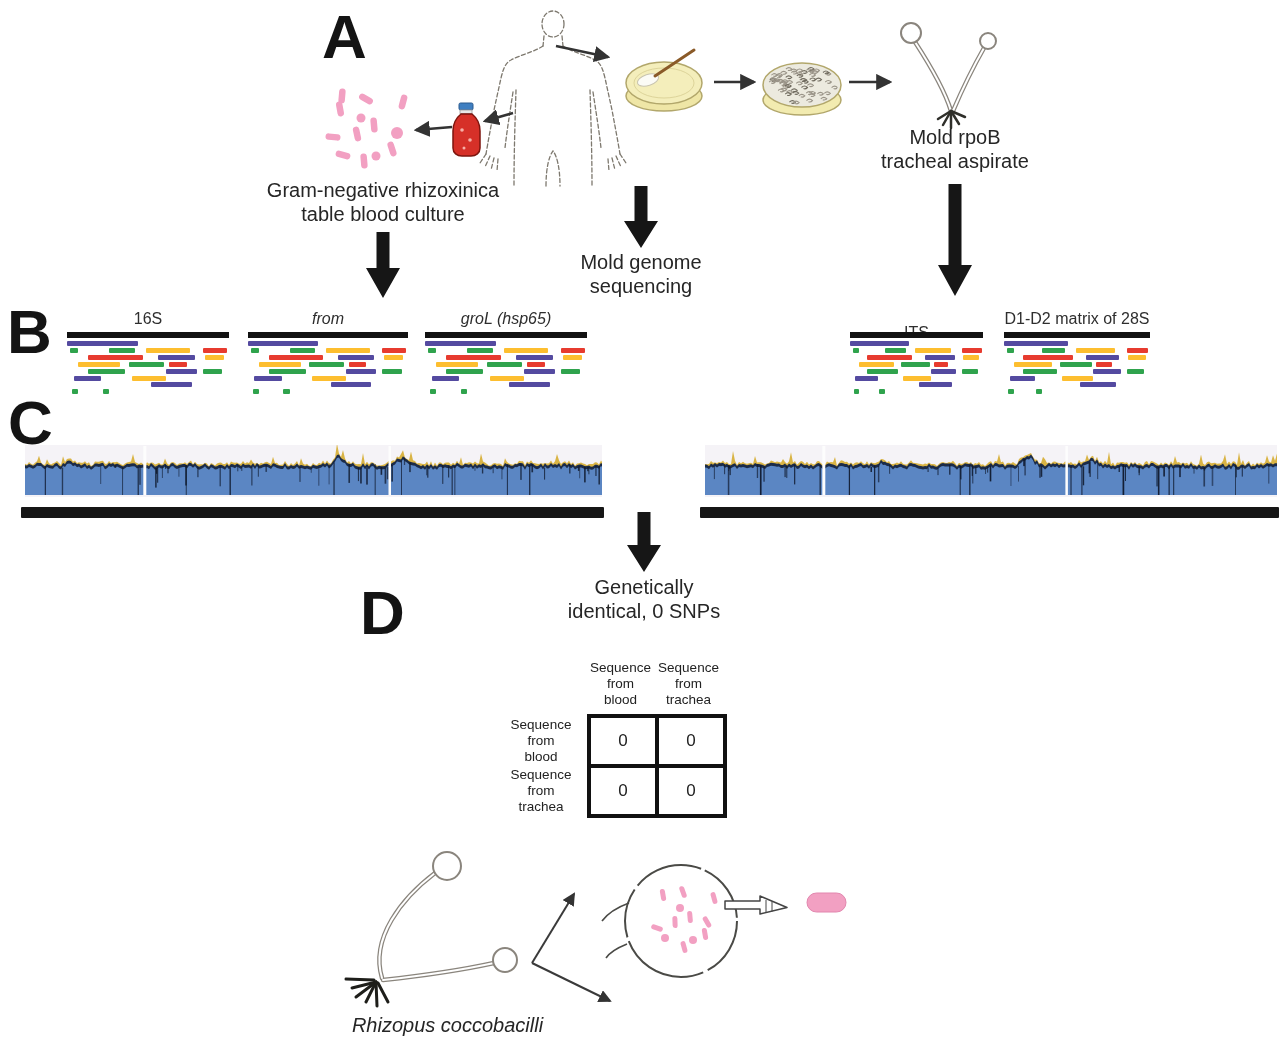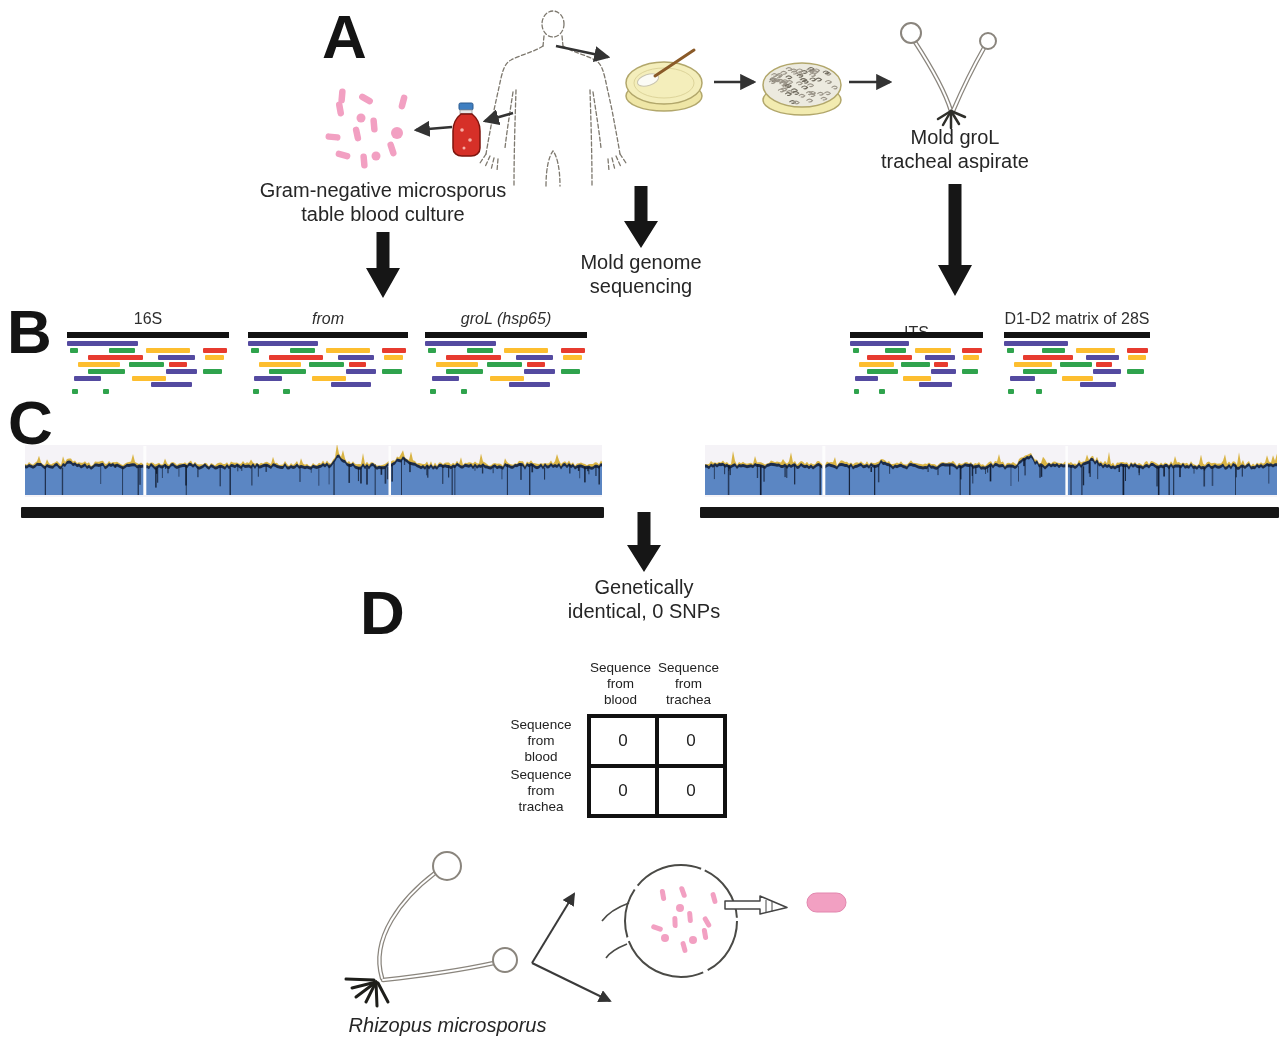--- a/index.html
+++ b/index.html
@@ -236,25 +236,25 @@
       <rect x="807" y="893" width="39" height="19" rx="9.5" fill="#f2a0c2" stroke="#e286ae" stroke-width="1"></rect>
     </g>
   </svg>
 
   <div class="big" style="left:322px;top:6px;">A</div>
   <div class="big" style="left:7px;top:301px;">B</div>
   <div class="big" style="left:8px;top:392px;">C</div>
   <div class="big" style="left:360px;top:582px;">D</div>
 
   <div class="txt" style="left:223px;top:179px;width:320px;">
-    <div>Gram-negative microsporus</div>
+    <div>Gram-negative rhizoxinica</div>
       <div>table blood culture</div>
   </div>
   <div class="txt" style="left:855px;top:126px;width:200px;">
-    <div>Mold groL</div>
+    <div>Mold rpoB</div>
       <div>tracheal aspirate</div>
   </div>
   <div class="txt" style="left:541px;top:251px;width:200px;">
     <div>Mold genome</div>
       <div>sequencing</div>
   </div>
 
   <div id="panelB">
       <div class="gene-label" style="left: 67px; top: 310px; width: 162px;">16S</div>
       <div class="ref-bar" style="left: 67px; top: 332px; width: 162px;"></div>
@@ -534,14 +534,14 @@
       <div>from</div>
       <div>trachea</div>
   </div>
   <div id="mx-grid">
     <div class="cell">0</div>
     <div class="cell">0</div>
     <div class="cell">0</div>
     <div class="cell">0</div>
   </div>
 
-  <div class="txt italic" style="left:340px;top:1014px;width:215px;">Rhizopus microsporus</div>
+  <div class="txt italic" style="left:340px;top:1014px;width:215px;">Rhizopus coccobacilli</div>
 </div>
 
 </body></html>

